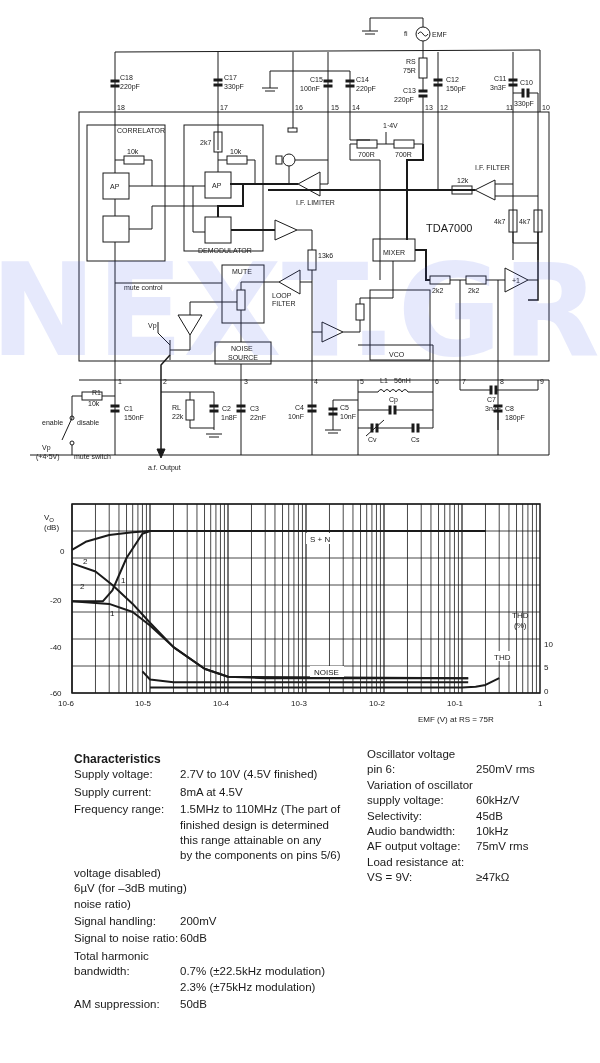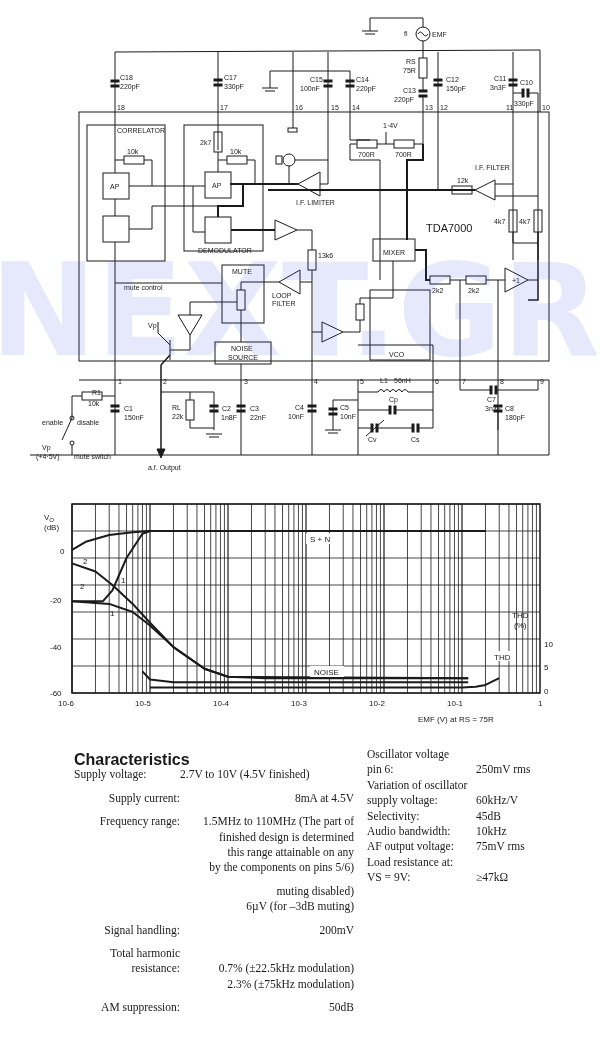--- a/index.html
+++ b/index.html
@@ -6,26 +6,26 @@
   body{width:600px;height:1063px;position:relative;overflow:hidden;font-family:"Liberation Sans",sans-serif;color:#1a1a1a;}
   #schematic{position:absolute;left:0;top:0;width:600px;height:480px;}
   #chart{position:absolute;left:0;top:490px;width:600px;height:235px;}
   svg text{font-family:"Liberation Sans",sans-serif;fill:#1a1a1a;}
   .wm{position:absolute;left:0;top:250px;width:600px;height:120px;pointer-events:none;}
   .wm text{font-family:"DejaVu Sans",sans-serif;font-weight:bold;fill:#3f55e8;fill-opacity:0.13;}
   #specs{position:absolute;left:74px;top:752px;width:520px;font-size:11.5px;line-height:15.4px;}
   .col{position:absolute;top:0;}
   .col-left{left:0;width:280px;}
   .col-right{left:293px;width:230px;top:-5px;}
-  .row{display:flex;font-family:Liberation Serif, serif;}
+  .row{display:flex;}
   .lbl{width:106px;flex:none;}
   .val{flex:1;}
   .col-right .lbl{width:109px;}
-  .heading{font-weight:bold;font-size:16px;}
-  .mt{margin-top:8px;text-align:right;}
+  .heading{font-weight:bold;font-size:12px;}
+  .mt{margin-top:2px;}
 </style>
 </head>
 <body>
 
 <svg id="schematic" viewBox="0 0 600 480" xmlns="http://www.w3.org/2000/svg">
   <g stroke="#1a1a1a" stroke-width="1" fill="none">
 
     <rect x="79" y="112" width="470" height="249"></rect>
 
     <polyline points="115,52 540,50 540,112"></polyline>
@@ -476,36 +476,45 @@
           </div>
           <div class="val">
             <div>1.5MHz to 110MHz (The part of</div>
             <div>finished design is determined</div>
             <div>this range attainable on any</div>
             <div>by the components on pins 5/6)</div>
           </div>
         </div>
         <div class="row mt">
           <div class="val">
-            <div>muting disabled)</div>
+            <div>voltage disabled)</div>
             <div>6µV (for –3dB muting)</div>
+            <div>noise ratio)</div>
           </div>
         </div>
         <div class="row mt">
           <div class="lbl">
             <div>Signal handling:</div>
           </div>
           <div class="val">
             <div>200mV</div>
           </div>
         </div>
         <div class="row mt">
           <div class="lbl">
+            <div>Signal to noise ratio:</div>
+          </div>
+          <div class="val">
+            <div>60dB</div>
+          </div>
+        </div>
+        <div class="row mt">
+          <div class="lbl">
             <div>Total harmonic</div>
-            <div>resistance:</div>
+            <div>bandwidth:</div>
           </div>
           <div class="val">
             <div>&nbsp;</div>
             <div>0.7% (±22.5kHz modulation)</div>
             <div>2.3% (±75kHz modulation)</div>
           </div>
         </div>
         <div class="row mt">
           <div class="lbl">
             <div>AM suppression:</div>

